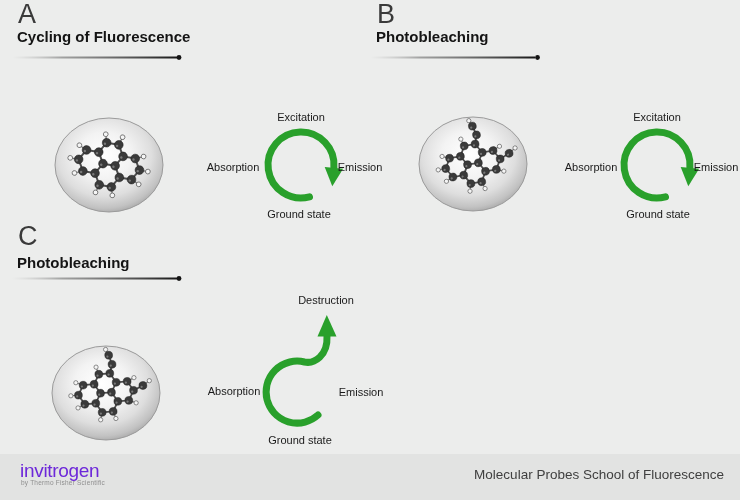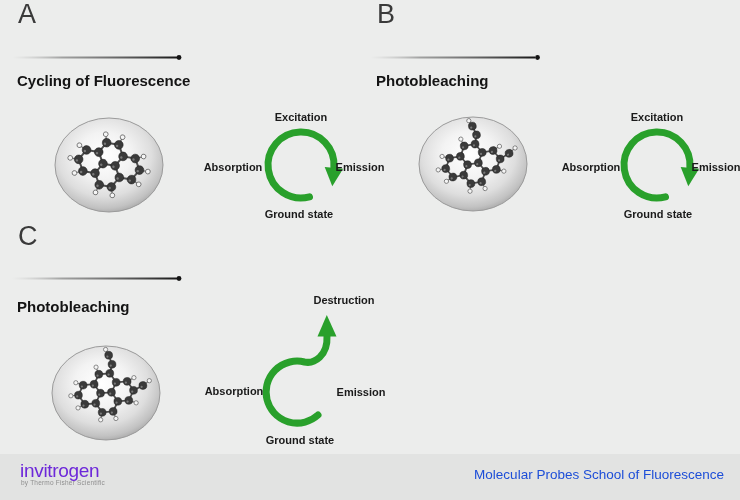--- a/index.html
+++ b/index.html
@@ -1,31 +1,31 @@
 <!DOCTYPE html>
 <html><head>
 <meta charset="utf-8">
 <style>
   html,body{margin:0;padding:0;}
   body{width:740px;height:500px;overflow:hidden;background:#ecedec;
        font-family:"Liberation Sans", sans-serif;position:relative;}
   #canvas{position:absolute;inset:0;width:740px;height:500px;}
   .abs{position:absolute;}
   .panel-letter{font-size:27px;font-weight:400;color:#3a3a3a;line-height:1;}
-  .panel-title{font-size:15px;font-weight:bold;color:#141414;line-height:1.2;white-space:nowrap;margin-top:44px;}
+  .panel-title{font-size:15px;font-weight:bold;color:#141414;line-height:1.2;white-space:nowrap;}
   .cycle-label{position:absolute;transform:translate(-50%,-50%);
-               font-size:11px;font-weight:bold;color:#1a1a1a;white-space:nowrap;}
+               font-size:11px;font-weight:normal;color:#1a1a1a;white-space:nowrap;}
   svg.overlay{position:absolute;left:0;top:0;pointer-events:none;}
   svg.sphere{position:absolute;}
   #footer{position:absolute;left:0;top:454px;width:740px;height:46px;background:#e2e3e2;}
   .brand{position:absolute;left:20px;top:461px;font-size:19px;color:#6d28d9;
          letter-spacing:-0.3px;line-height:1;}
   .brand-tag{position:absolute;left:21px;top:480px;font-size:6.5px;color:#8f8f8f;
          letter-spacing:0.2px;line-height:1;}
-  .program{position:absolute;right:16px;top:468px;font-size:13.5px;color:#1d4ed8;line-height:1;}
+  .program{position:absolute;right:16px;top:468px;font-size:13.5px;color:#404040;line-height:1;}
 </style>
 </head>
 <body>
 
 <div id="canvas">
 
   <div class="abs panel-letter" style="left:18px;top:1px">A</div>
   <div class="abs panel-title" style="left:17px;top:28px">Cycling of Fluorescence</div>
 
   <div class="abs panel-letter" style="left:377px;top:1px">B</div>
@@ -356,21 +356,21 @@
   <div class="cycle-label" style="left:301px;top:117px">Excitation</div>
   <div class="cycle-label" style="left:233px;top:167px">Absorption</div>
   <div class="cycle-label" style="left:360px;top:167px">Emission</div>
   <div class="cycle-label" style="left:299px;top:214px">Ground state</div>
 
   <div class="cycle-label" style="left:657px;top:117px">Excitation</div>
   <div class="cycle-label" style="left:591px;top:167px">Absorption</div>
   <div class="cycle-label" style="left:716px;top:167px">Emission</div>
   <div class="cycle-label" style="left:658px;top:214px">Ground state</div>
 
-  <div class="cycle-label" style="left:344px;top:300px">Destruction</div>
+  <div class="cycle-label" style="left:326px;top:300px">Destruction</div>
   <div class="cycle-label" style="left:234px;top:391px">Absorption</div>
   <div class="cycle-label" style="left:361px;top:392px">Emission</div>
   <div class="cycle-label" style="left:300px;top:440px">Ground state</div>
 
   <div id="footer"></div>
   <div class="brand">invitrogen</div>
   <div class="brand-tag">by Thermo Fisher Scientific</div>
   <div class="program">Molecular Probes School of Fluorescence</div>
 
 </div>

